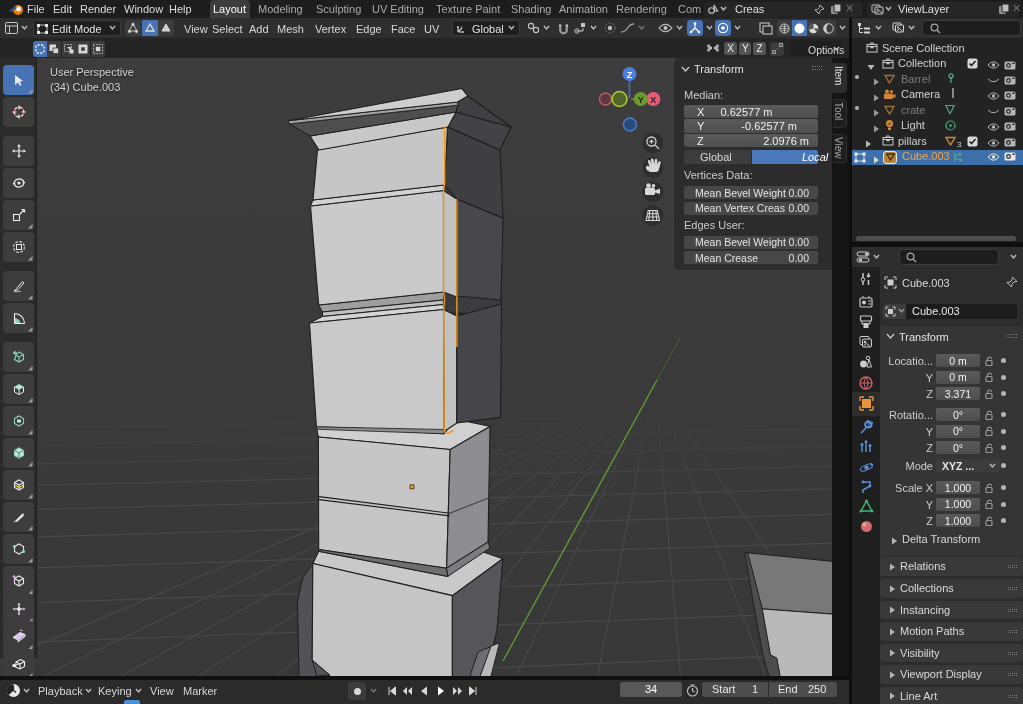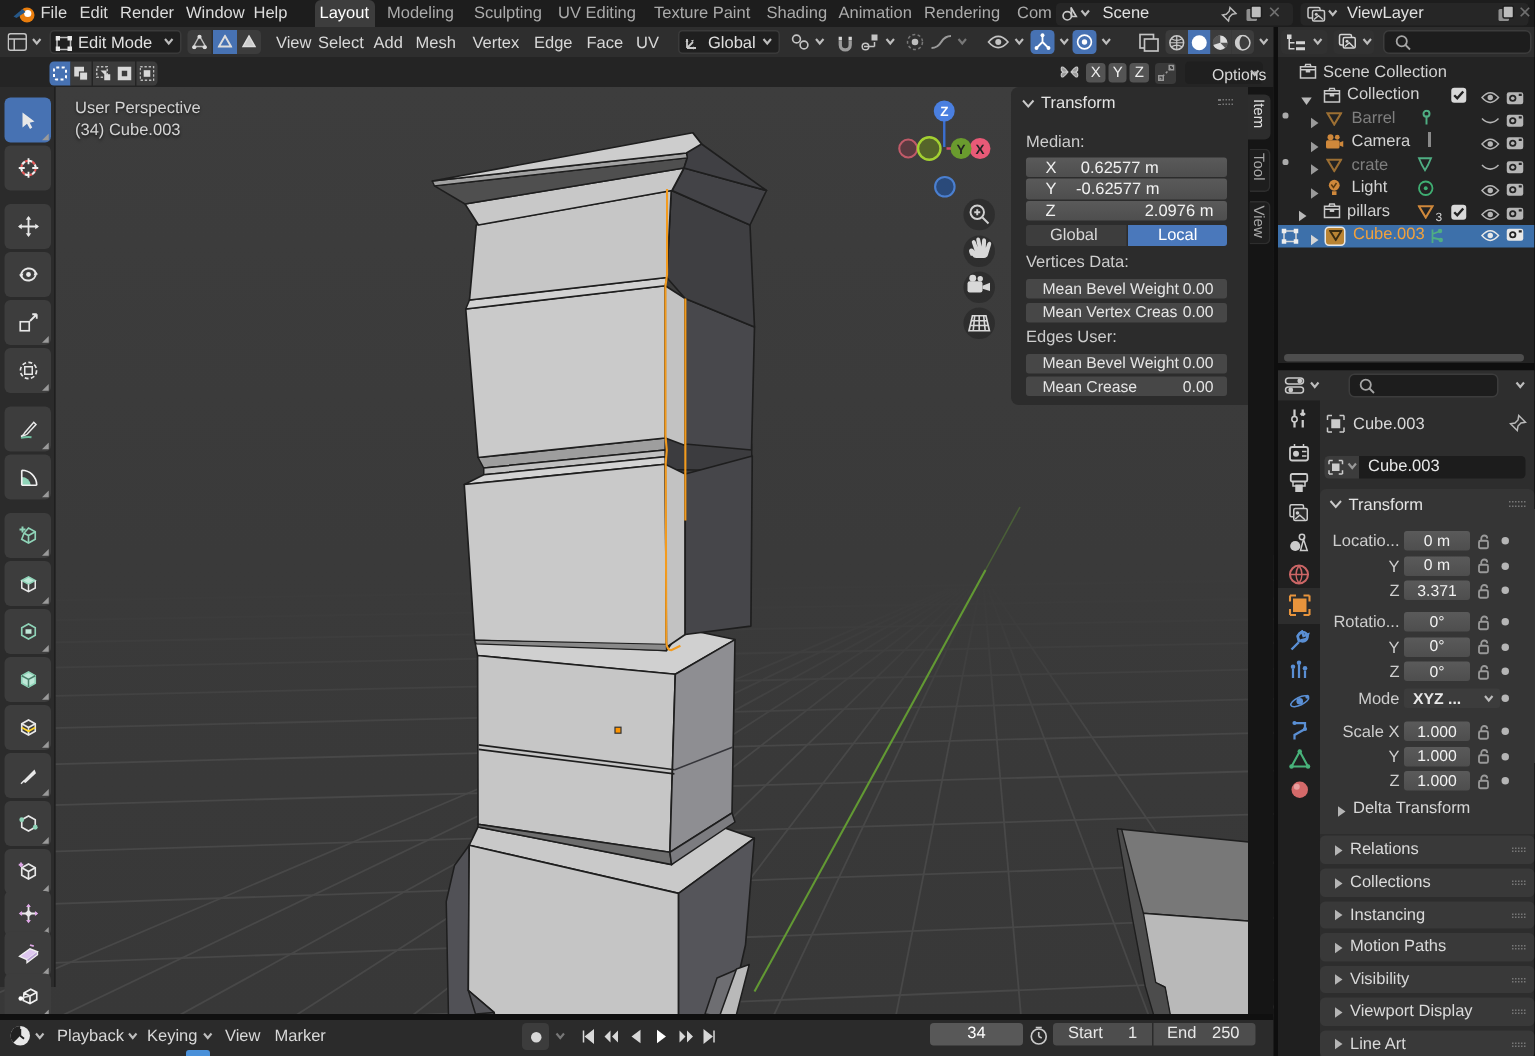--- a/index.html
+++ b/index.html
@@ -31,21 +31,21 @@
     <div class="abs txt" style="left:616px;top:3px;font-size:11px;color:#ababab;">Rendering</div>
     <div class="abs txt" style="left:678px;top:3px;font-size:11px;color:#ababab;">Com</div>
     <div class="abs" style="left:704px;top:1.5px;width:158px;height:15px;background:#262626;border-radius:3px;"></div>
     <svg class="abs" style="left:708px;top:4px" width="11" height="10" viewBox="0 0 11 10">
       <circle cx="3.5" cy="6.5" r="2.8" fill="none" stroke="#c9c9c9" stroke-width="1.1"></circle>
       <path d="M6 1 L9.5 7 L6.5 7 Z" fill="none" stroke="#c9c9c9" stroke-width="1.1"></path>
     </svg>
     <svg class="abs" style="left:719.5px;top:6.0px" width="7" height="6" viewBox="0 0 7 6">
       <path d="M1 1 L3.5 4.0 L6.0 1" fill="none" stroke="#bdbdbd" stroke-width="1.4"></path>
     </svg>
-    <div class="abs txt" style="left:735px;top:3px;font-size:11px;color:#e0e0e0;">Scene</div>
+    <div class="abs txt" style="left:735px;top:3px;font-size:11px;color:#e0e0e0;">Creas</div>
     <svg class="abs" style="left:814px;top:3.5px" width="11" height="11" viewBox="0 0 11 11">
       <path d="M6 1 L10 5 L7.5 5.5 L5.5 7.5 L5 10 L1 6 L3.5 5.5 L5.5 3.5 Z" fill="none" stroke="#b9b9b9" stroke-width="1"></path>
     </svg>
     <svg class="abs" style="left:830px;top:3px" width="12" height="12" viewBox="0 0 12 12">
       <rect x="1" y="3" width="7" height="8" rx="1" fill="#8f8f8f"></rect>
       <rect x="4" y="1" width="7" height="8" rx="1" fill="#bdbdbd" stroke="#1d1d1d"></rect>
     </svg>
     <div class="abs txt" style="left:845px;top:2px;font-size:11px;color:#6f6f6f;">✕</div>
     <div class="abs" style="left:867px;top:1.5px;width:152px;height:15px;background:#262626;border-radius:3px;"></div>
     <svg class="abs" style="left:871px;top:3.5px" width="13" height="11" viewBox="0 0 13 11">
@@ -525,28 +525,28 @@
       <path d="M1 2 L4.5 6 L8 2" fill="none" stroke="#c9c9c9" stroke-width="1.3"></path>
     </svg>
     <div class="abs txt" style="left:694px;top:63px;font-size:11px;color:#e4e4e4;">Transform</div>
     <div class="abs" style="left:812px;top:66px;width:10px;height:4px;border-top:1.5px dotted #777;border-bottom:1.5px dotted #777;"></div>
     <div class="abs txt" style="left:684px;top:89px;font-size:11px;color:#cdcdcd;">Median:</div>
     <div class="abs" style="left:684px;top:104.5px;width:134px;height:13.5px;background:linear-gradient(#5a5a5a,#4e4e4e);border-radius:2px;"></div>
     <div class="abs txt" style="left:697px;top:105.5px;font-size:11px;color:#f0f0f0;">X</div>
     <div class="abs txt" style="left:684px;top:105.5px;width:125px;text-align:center;font-size:11px;color:#f0f0f0;">0.62577 m</div>
     <div class="abs" style="left:684px;top:119px;width:134px;height:13.5px;background:linear-gradient(#5a5a5a,#4e4e4e);border-radius:2px;"></div>
     <div class="abs txt" style="left:697px;top:120px;font-size:11px;color:#f0f0f0;">Y</div>
-    <div class="abs txt" style="left:648px;top:120px;width:125px;text-align:right;font-size:11px;color:#f0f0f0;">-0.62577 m</div>
+    <div class="abs txt" style="left:672px;top:120px;width:125px;text-align:right;font-size:11px;color:#f0f0f0;">-0.62577 m</div>
     <div class="abs" style="left:684px;top:133.5px;width:134px;height:13.5px;background:linear-gradient(#5a5a5a,#4e4e4e);border-radius:2px;"></div>
     <div class="abs txt" style="left:697px;top:134.5px;font-size:11px;color:#f0f0f0;">Z</div>
     <div class="abs txt" style="left:684px;top:134.5px;width:125px;text-align:right;font-size:11px;color:#f0f0f0;">2.0976 m</div>
     <div class="abs" style="left:684px;top:150px;width:67px;height:13.5px;background:#3d3d3d;border-radius:2px 0 0 2px;"></div>
     <div class="abs" style="left:751.5px;top:150px;width:66.5px;height:13.5px;background:#4a78bb;border-radius:0 2px 2px 0;"></div>
     <div class="abs txt" style="left:700px;top:151px;font-size:11px;color:#d8d8d8;">Global</div>
-    <div class="abs txt" style="left:772px;top:151px;font-size:11px;color:#fff;">Local</div>
+    <div class="abs txt" style="left:802px;top:151px;font-size:11px;color:#fff;font-style:italic;">Local</div>
     <div class="abs txt" style="left:684px;top:169px;font-size:11px;color:#cdcdcd;">Vertices Data:</div>
     <div class="abs" style="left:684px;top:186px;width:134px;height:13px;background:#474747;border-radius:2px;"></div>
     <div class="abs txt" style="left:695px;top:186.5px;font-size:10.5px;color:#e4e4e4;">Mean Bevel Weight</div>
     <div class="abs txt" style="left:684px;top:186.5px;width:125px;text-align:right;font-size:10.5px;color:#e4e4e4;">0.00</div>
     <div class="abs" style="left:684px;top:201.5px;width:134px;height:13px;background:#474747;border-radius:2px;"></div>
     <div class="abs txt" style="left:695px;top:202.0px;font-size:10.5px;color:#e4e4e4;">Mean Vertex Creas</div>
     <div class="abs txt" style="left:684px;top:202.0px;width:125px;text-align:right;font-size:10.5px;color:#e4e4e4;">0.00</div>
     <div class="abs txt" style="left:684px;top:219px;font-size:11px;color:#cdcdcd;">Edges User:</div>
     <div class="abs" style="left:684px;top:235.5px;width:134px;height:13px;background:#474747;border-radius:2px;"></div>
     <div class="abs txt" style="left:695px;top:236.0px;font-size:10.5px;color:#e4e4e4;">Mean Bevel Weight</div>

